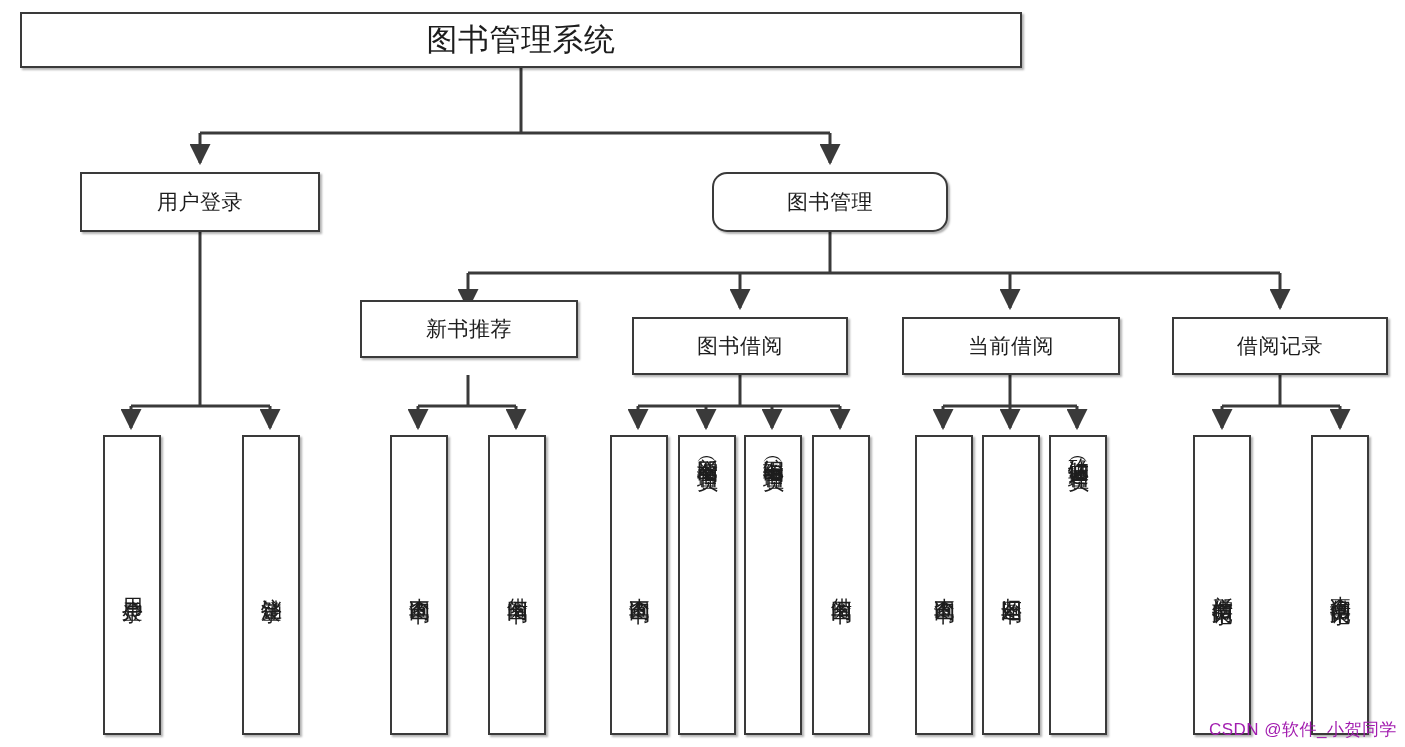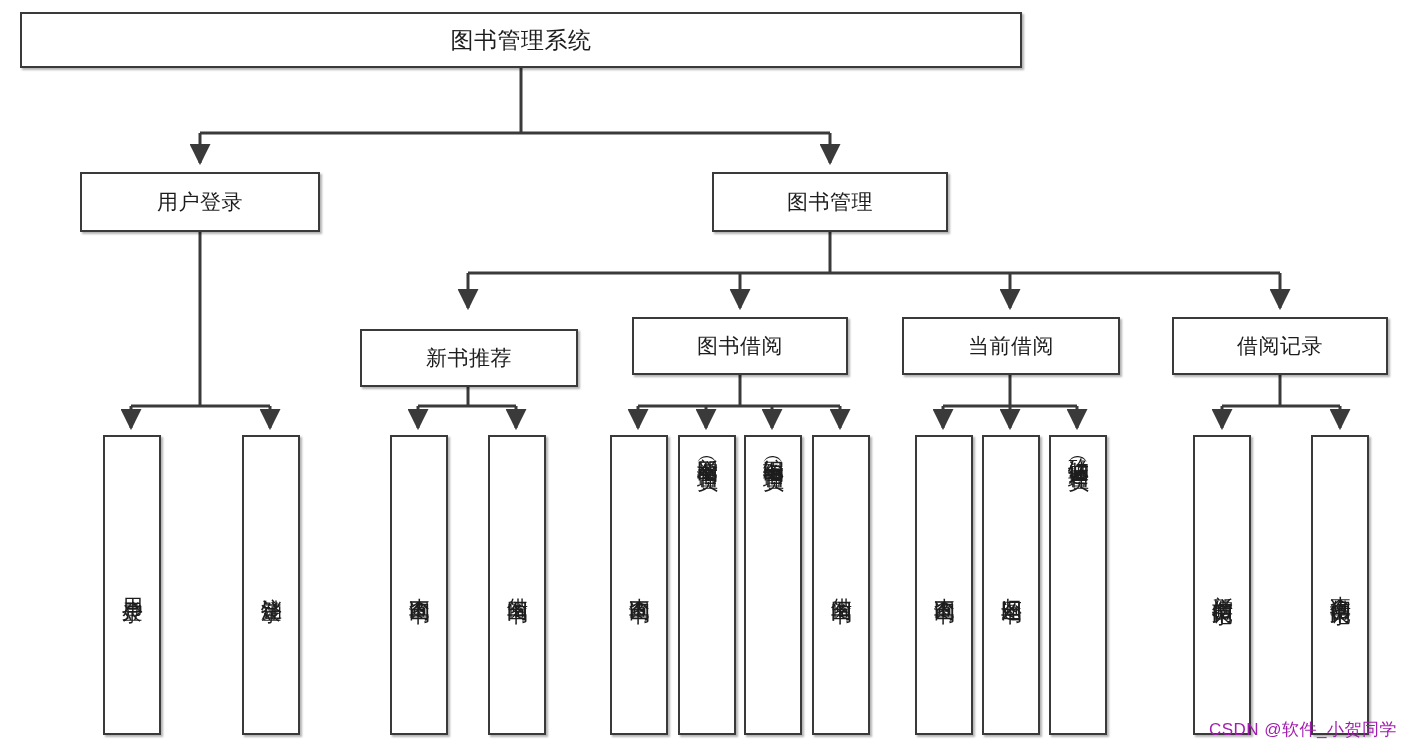--- a/index.html
+++ b/index.html
@@ -37,21 +37,21 @@
     justify-content: center;
     color: #1d1d1d;
     z-index: 2;
   }
   .node-label {
     text-align: center;
     line-height: 1.15;
     letter-spacing: 0.5px;
     white-space: nowrap;
   }
-  .node-root .node-label { font-size: 23px; }
+  .node-root .node-label { font-size: 31px; }
   .node-l2 .node-label   { font-size: 21px; }
   .node-l3 .node-label   { font-size: 21px; }
 
   
   .node-leaf {
     align-items: flex-start;
     justify-content: center;
     padding-top: 0;
   }
   .node-leaf.center-v { align-items: center; }
@@ -132,25 +132,25 @@
     </g>
   </svg>
 
   <div class="node node-root" style="left:20px; top:12px; width:1002px; height:56px;">
     <span class="node-label">图书管理系统</span>
   </div>
 
   <div class="node node-l2" style="left:80px; top:172px; width:240px; height:60px;">
     <span class="node-label">用户登录</span>
   </div>
-  <div class="node node-l2" style="left:712px; top:172px; width:236px; height:60px;">
+  <div class="node node-l2" style="left:712px; top:172px; width:236px; height:60px;border-radius:15px;">
     <span class="node-label">图书管理</span>
   </div>
 
-  <div class="node node-l3" style="left:360px; top:329px; width:218px; height:58px;">
+  <div class="node node-l3" style="left:360px; top:300px; width:218px; height:58px;">
     <span class="node-label">新书推荐</span>
   </div>
   <div class="node node-l3" style="left:632px; top:317px; width:216px; height:58px;">
     <span class="node-label">图书借阅</span>
   </div>
   <div class="node node-l3" style="left:1172px; top:317px; width:216px; height:58px;">
     <span class="node-label">借阅记录</span>
   </div>
   <div class="node node-l3" style="left:902px; top:317px; width:218px; height:58px;">
     <span class="node-label">当前借阅</span>

